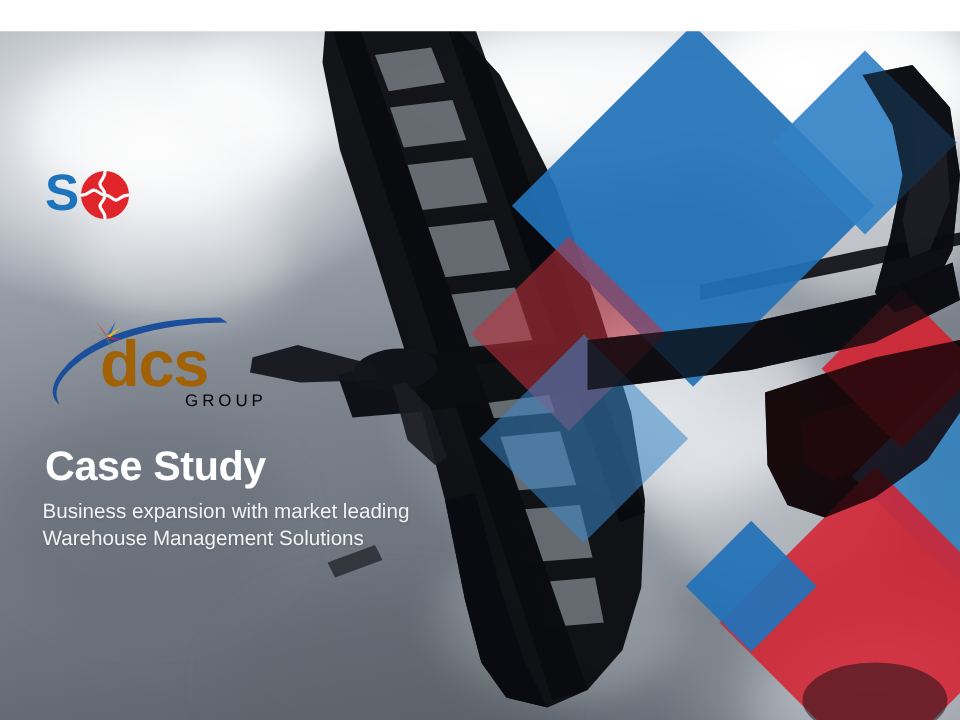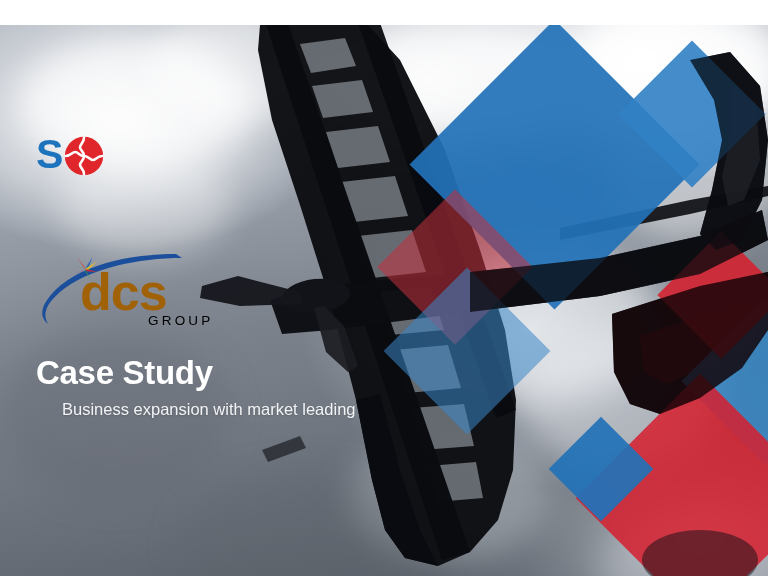--- a/index.html
+++ b/index.html
@@ -116,21 +116,21 @@
   .subtitle {
     position: absolute;
     left: 34px; top: 399px;
     z-index: 40;
     font-family: "Liberation Sans", sans-serif;
     font-size: 16.5px;
     color: #f2f3f5;
     line-height: 1.32;
     text-shadow: 0 1px 2px rgba(0,0,0,0.18);
   }
-  .subtitle div { white-space: nowrap; margin-left: 28px; }
+  .subtitle div { white-space: nowrap; }
 </style>
 </head>
 <body>
 
 <div id="slide">
 
   <div class="photo">
     <div class="sky-base"></div>
 
     <div class="cloud" style="left:20px;  top:40px;  width:230px; height:130px; background:rgba(255,255,255,0.70);"></div>
@@ -247,17 +247,18 @@
       </g>
     </svg>
     <div class="dcs-word">dcs</div>
     <div class="dcs-group">GROUP</div>
   </div>
 
   <div class="case-title">Case Study</div>
 
   <div class="subtitle">
     <div>Business expansion with market leading</div>
+    <div>Warehouse Management Solutions</div>
   </div>
 
   <div class="top-band"></div>
 
 </div>
 
 </body></html>

